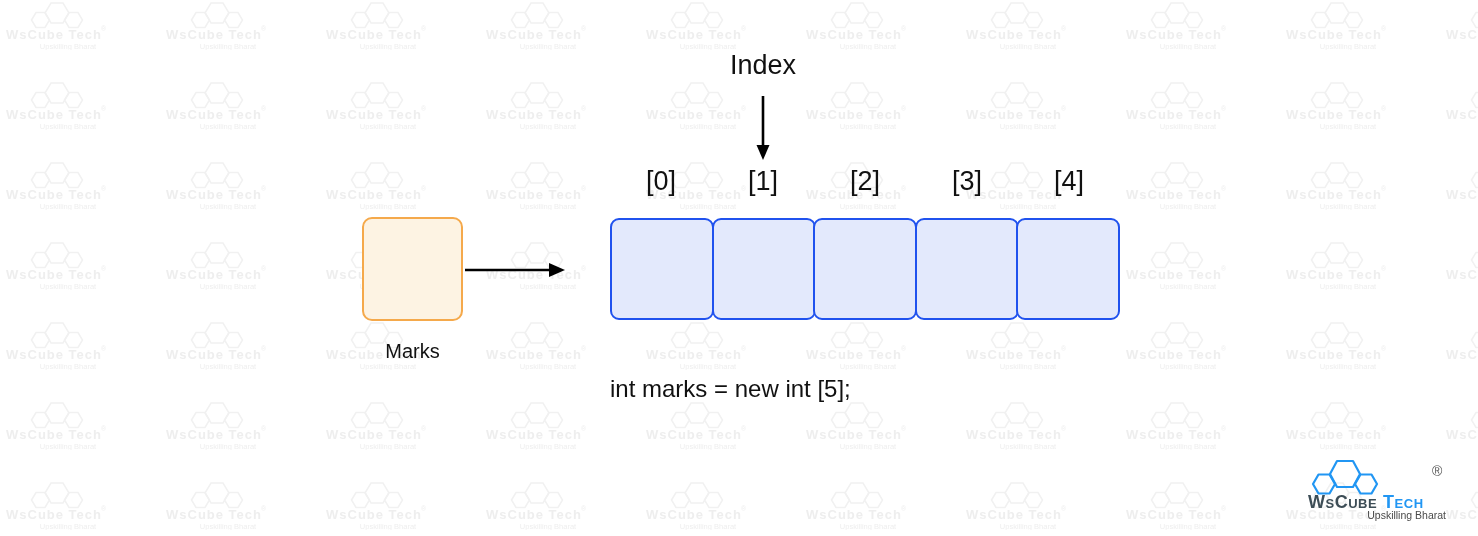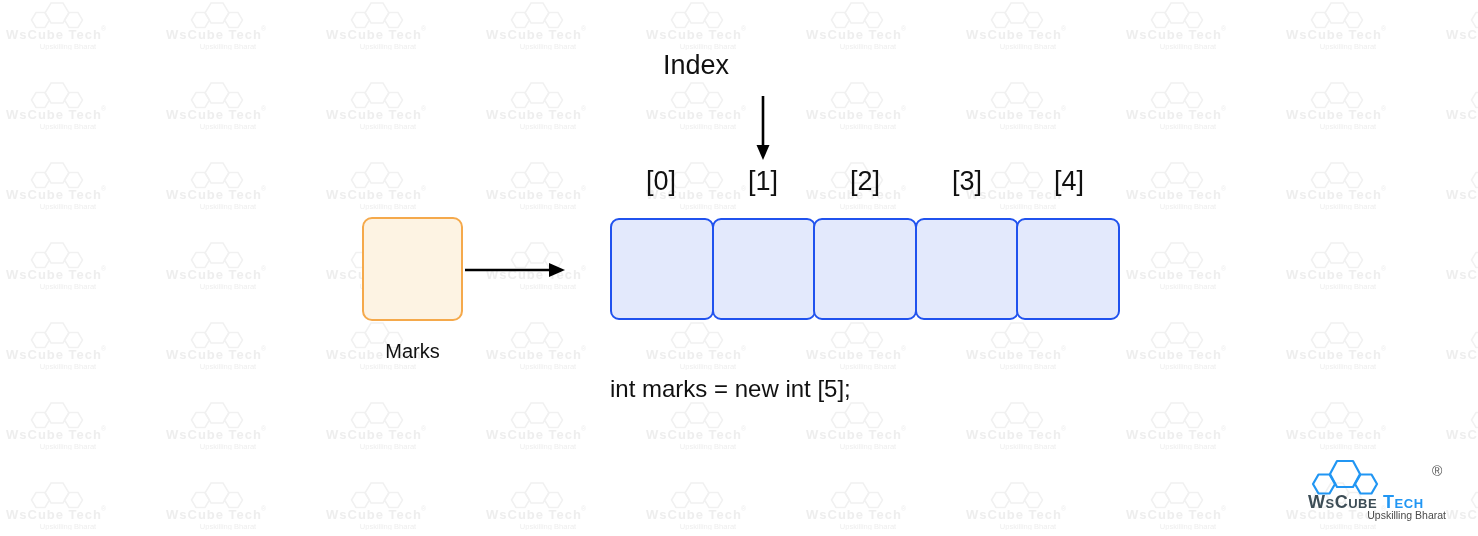--- a/index.html
+++ b/index.html
@@ -19,21 +19,21 @@
     z-index: 0;
     pointer-events: none;
   }
   .wm-tile { position: absolute; width: 110px; height: 48px; }
 
   
   .diagram-text { color: #111111; font-weight: 500; z-index: 2; }
 
   #index-label {
     left: 663px; top: 50px; width: 200px;
-    text-align: left; font-size: 27px;
+    text-align: center; font-size: 27px;
   }
   #down-arrow { left: 749px; top: 94px; z-index: 2; }
 
   #index-cell-labels {
     left: 610px; top: 166px; width: 510px;
     display: flex; z-index: 2;
   }
   .index-cell-label {
     flex: 1; text-align: center;
     font-size: 27px; color: #111111; font-weight: 500;

